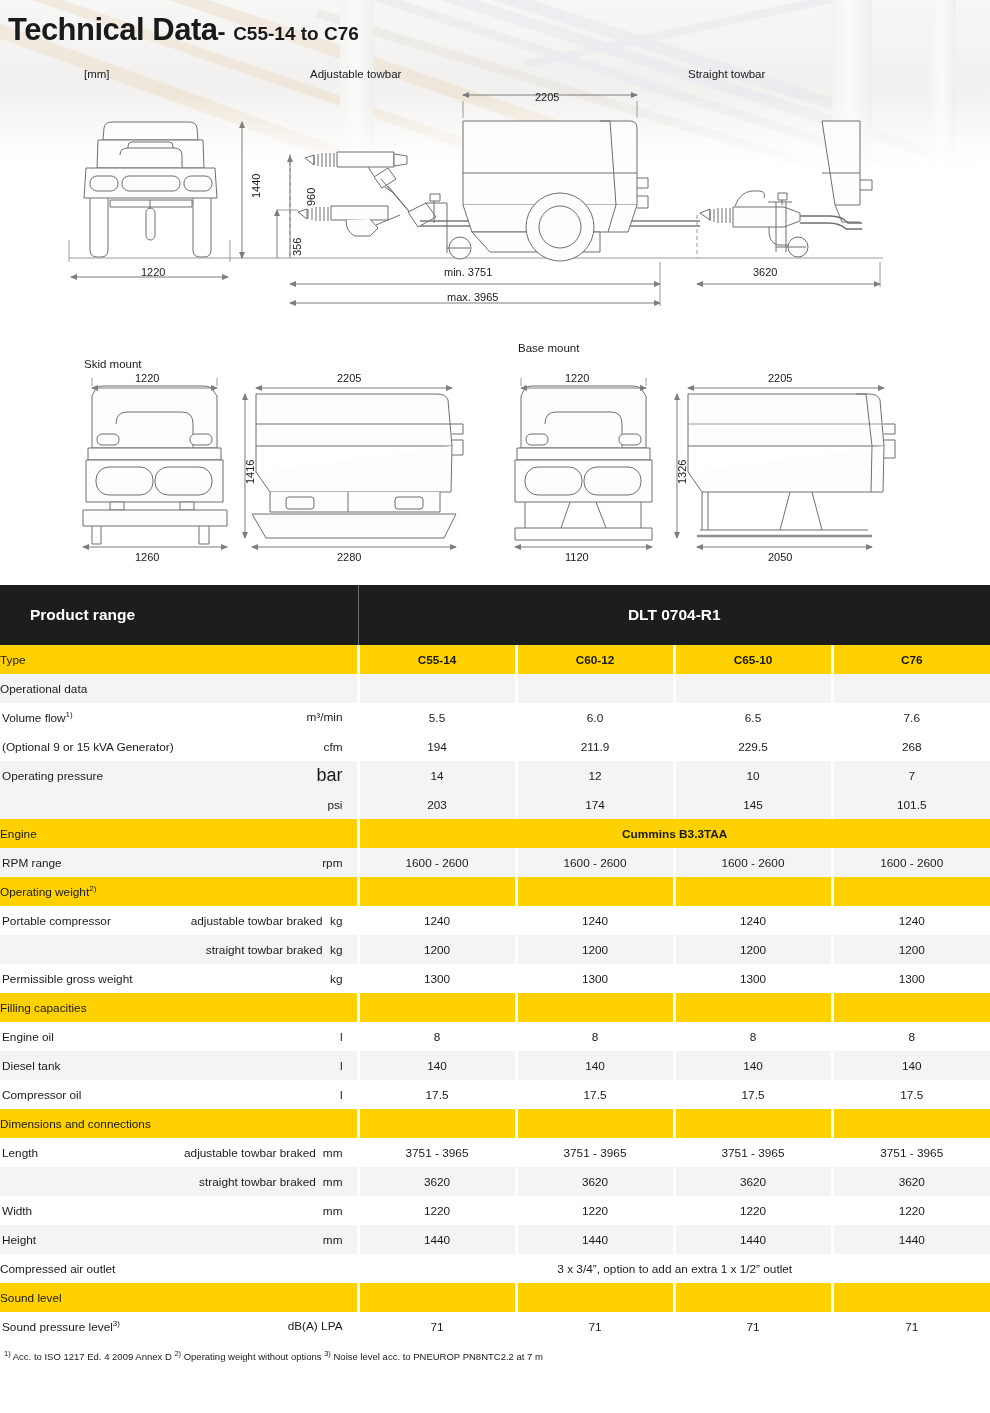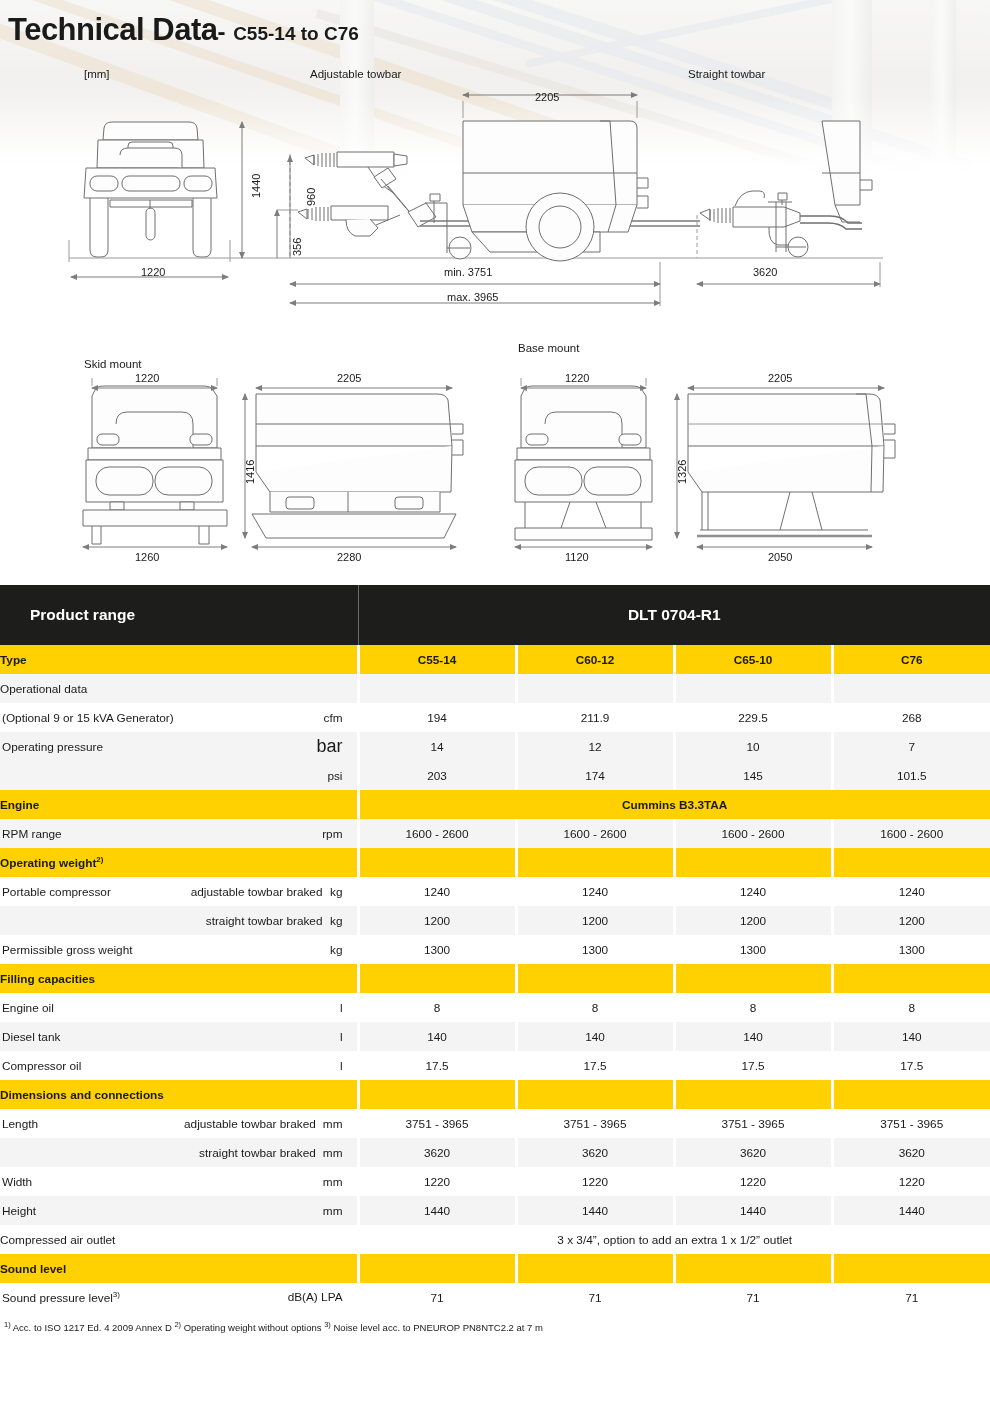--- a/index.html
+++ b/index.html
@@ -71,21 +71,21 @@
   .hdr-dark .pad { padding-left:30px; }
   .hdr-dark.center { text-align:center; }
   .hdr-sep { border-left:1px solid #6b6b68; }
 
   tr.r { height:29px; }
   td.lab { font-size:11.8px; padding-left:14px; vertical-align:middle; white-space:nowrap; }
   td.val { font-size:11.8px; text-align:center; vertical-align:middle; border-left:3px solid #fff; white-space:nowrap; }
   td.span { font-size:11.8px; text-align:center; vertical-align:middle; border-left:3px solid #fff; white-space:nowrap; }
 
   tr.yellow td { background:#ffd100; font-weight:700; }
-  tr.yellow td.lab { font-weight:700; }
+  tr.yellow td.lab { font-weight:400; }
   tr.white td { background:#ffffff; }
   tr.gray td { background:#f4f4f4; }
 
   tr.yellow td.val, tr.yellow td.span { border-left:3px solid #fff; }
   tr.typerow td { font-weight:700; }
 
   sup.fn { font-size:8px; vertical-align:super; }
 
   #footnote {
     font-size:9.5px; color:#1a1a1a; padding:8px 0 0 4px; line-height:1.3;
@@ -353,20 +353,36 @@
     </tr>
 
     <tr class="r gray">
       <td class="lab" colspan="1">Operational data</td>
       <td class="val"></td>
       <td class="val"></td>
       <td class="val"></td>
       <td class="val"></td>
     </tr>
 
+    <tr class="r white">
+      <td class="lab">
+        <table style="border:0;width:100%">
+            <tbody>
+              <tr>
+          <td style="font-size:11.8px;white-space:nowrap"><span>Volume flow</span><sup class="fn">1)</sup></td>
+          <td style="font-size:11.8px;text-align:right;padding-right:12px">m³/min</td>
+        </tr>
+            </tbody>
+          </table>
+      </td>
+      <td class="val">5.5</td>
+      <td class="val">6.0</td>
+      <td class="val">6.5</td>
+      <td class="val">7.6</td>
+    </tr>
 
     <tr class="r white">
       <td class="lab">
         <table style="border:0;width:100%">
             <tbody>
               <tr>
           <td style="font-size:11.8px;white-space:nowrap">(Optional 9 or 15 kVA Generator)</td>
           <td style="font-size:11.8px;text-align:right;padding-right:12px">cfm</td>
         </tr>
             </tbody>

